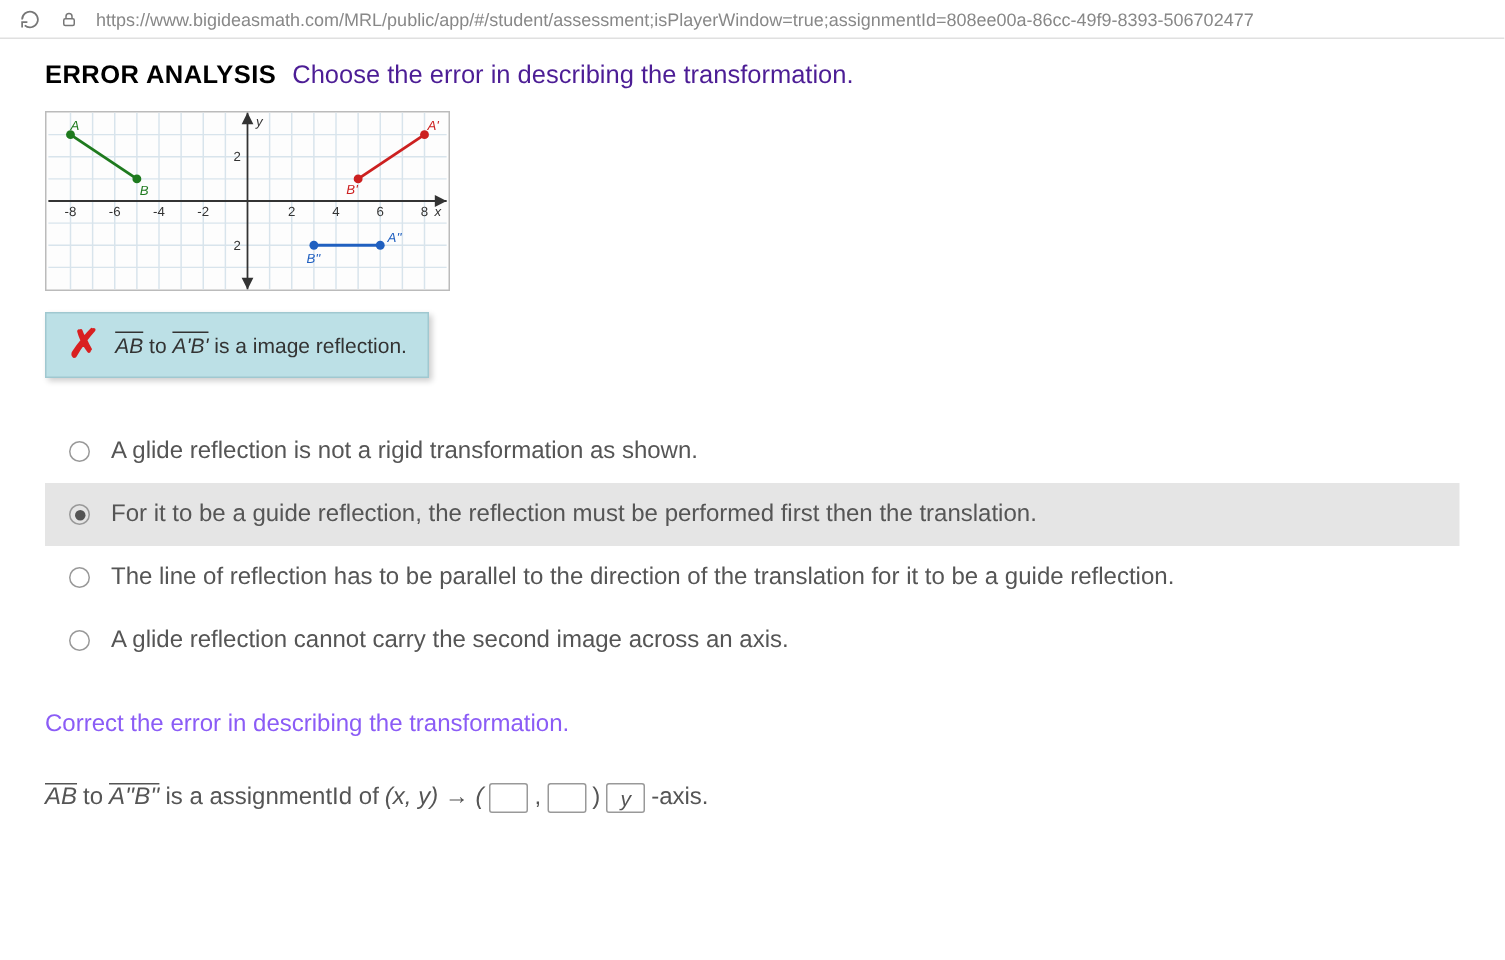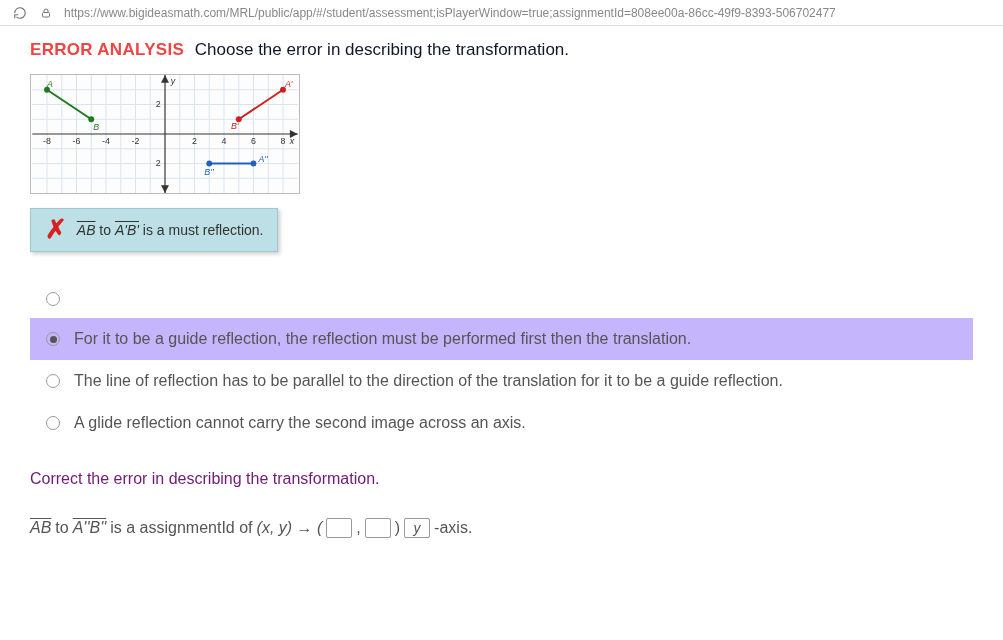--- a/index.html
+++ b/index.html
@@ -17,22 +17,22 @@
       padding: 4px 12px;
       border-bottom: 1px solid #e0e0e0;
       font-size: 12px;
       color: #888;
       gap: 10px;
       height: 26px;
     }
     .url-bar .icon { width: 16px; height: 16px; display: flex; align-items: center; justify-content: center; }
     .content { padding: 14px 30px; }
     .title-row { margin-bottom: 14px; font-size: 17px; }
-    .title-label { color: #ef4444; font-weight: bold; letter-spacing: 0.3px; }
-    .title-text { color: #0f172a; margin-left: 6px; margin-top: 28px; }
+    .title-label { color: #000000; font-weight: bold; letter-spacing: 0.3px; }
+    .title-text { color: #4c1d95; margin-left: 6px; margin-top: 28px; }
     .graph-box {
       width: 270px; height: 120px;
       border: 1px solid #bbb;
       background: #fdfdfd;
       position: relative;
       margin-bottom: 14px;
     }
     .graph-svg { width: 100%; height: 100%; }
     .error-box {
       display: inline-flex;
@@ -57,36 +57,36 @@
     .options { margin-bottom: 26px; }
     .option-row {
       display: flex;
       align-items: center;
       gap: 14px;
       padding: 12px 16px;
       font-size: 16px;
       color: #555;
     }
     .option-row.selected {
-      background: #c4b5fd;
+      background: #e5e5e5;
     }
     .radio {
       width: 14px; height: 14px;
       border: 1.5px solid #999;
       border-radius: 50%;
       flex-shrink: 0;
       display: flex;
       align-items: center; justify-content: center;
     }
     .radio .dot {
       width: 7px; height: 7px;
       background: #555;
       border-radius: 50%;
     }
-    .prompt2 { font-size: 16px; color: #701a75; margin-bottom: 30px; }
+    .prompt2 { font-size: 16px; color: #8b5cf6; margin-bottom: 30px; }
     .fill-row {
       font-size: 16px; color: #555;
       display: flex; align-items: center; gap: 4px; flex-wrap: wrap;
     }
     .math-var { font-style: italic; }
     .blank-box {
       display: inline-block;
       min-width: 26px;
       height: 20px;
       border: 1px solid #999;
@@ -188,27 +188,28 @@
       <circle cx="225" cy="90" r="3" fill="#2060c0"></circle>
         <circle cx="180" cy="90" r="3" fill="#2060c0"></circle>
       <text x="230" y="88" font-size="9" fill="#2060c0" font-style="italic">A''</text>
       <text x="175" y="102" font-size="9" fill="#2060c0" font-style="italic">B''</text>
     </svg>
   </div>
 
   <div class="error-box">
     <span class="error-x">✗</span>
     <span>
-      <span class="overline">AB</span><span> to </span><span class="overline">A'B'</span><span> is a must reflection.</span>
+      <span class="overline">AB</span><span> to </span><span class="overline">A'B'</span><span> is a image reflection.</span>
     </span>
   </div>
 
   <div class="options">
     <div class="option-row">
       <span class="radio"></span>
+      <span>A glide reflection is not a rigid transformation as shown.</span>
     </div>
     <div class="option-row selected">
       <span class="radio">
           <span class="dot"></span>
         </span>
       <span>For it to be a guide reflection, the reflection must be performed first then the translation.</span>
     </div>
     <div class="option-row">
       <span class="radio"></span>
       <span>The line of reflection has to be parallel to the direction of the translation for it to be a guide reflection.</span>

